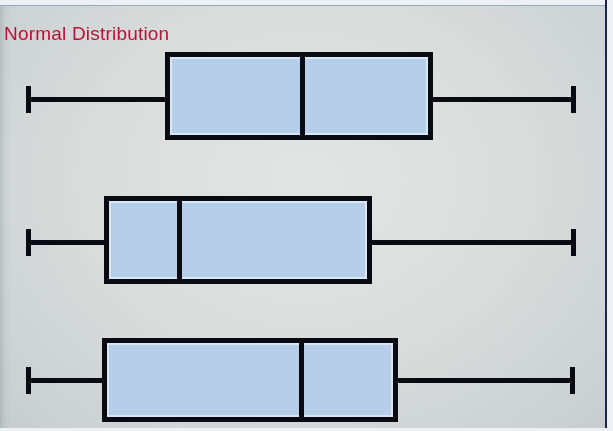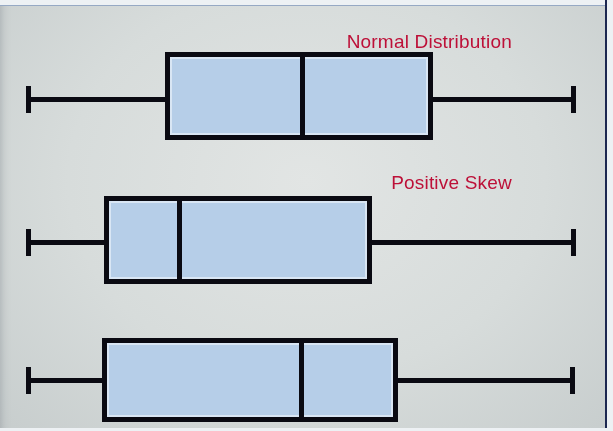--- a/index.html
+++ b/index.html
@@ -31,22 +31,22 @@
     position: absolute; left: 0; right: 0; bottom: 0; height: 3px;
     background: var(--outer-strip, #edf1f4);
     z-index: 5;
   }
   .plot { position: absolute; inset: 0; }
   .plot .title {
     position: absolute;
     top: var(--title-top);
     left: 0;
     width: 500px;
-    margin: 12px;
-    text-align: right;
+    margin: 4px;
+    text-align: left;
     font-size: 19px;
     font-weight: 400;
     letter-spacing: 0.2px;
     color: var(--title-text, #bd1038);
   }
   .bp { position: absolute; inset: 0; }
   .bp .whisker {
     position: absolute;
     top: calc(var(--wy) - 2px);
     height: 5px;
@@ -93,21 +93,20 @@
     <div class="bp">
       <div class="whisker" style="left: 28px; width: 545px;"></div>
       <div class="cap cap-left" style="left: 26px;"></div>
       <div class="cap cap-right" style="left: 571px;"></div>
       <div class="box" style="left: 165px; width: 268px;"></div>
       <div class="median" style="left: 300px;"></div>
     </div>
   </section>
 
   <section class="plot" id="bp1">
-    <h2 class="title">Positive Skew</h2>
     <div class="bp">
       <div class="whisker" style="left: 28px; width: 545px;"></div>
       <div class="cap cap-left" style="left: 26px;"></div>
       <div class="cap cap-right" style="left: 571px;"></div>
       <div class="box" style="left: 104px; width: 268px;"></div>
       <div class="median" style="left: 177px;"></div>
     </div>
   </section>
 
   <section class="plot" id="bp2">

